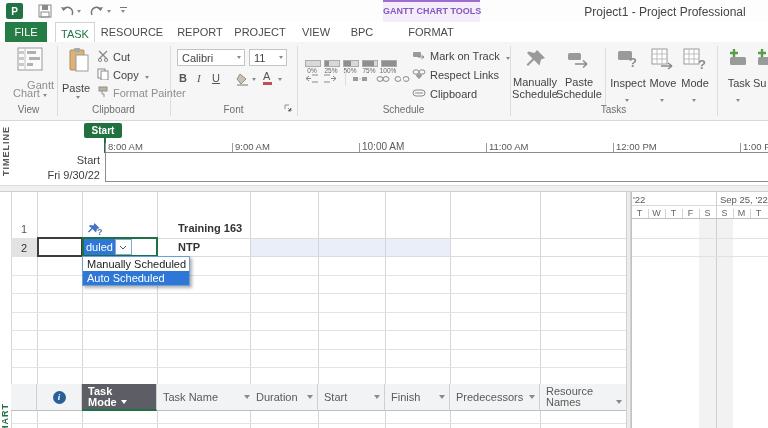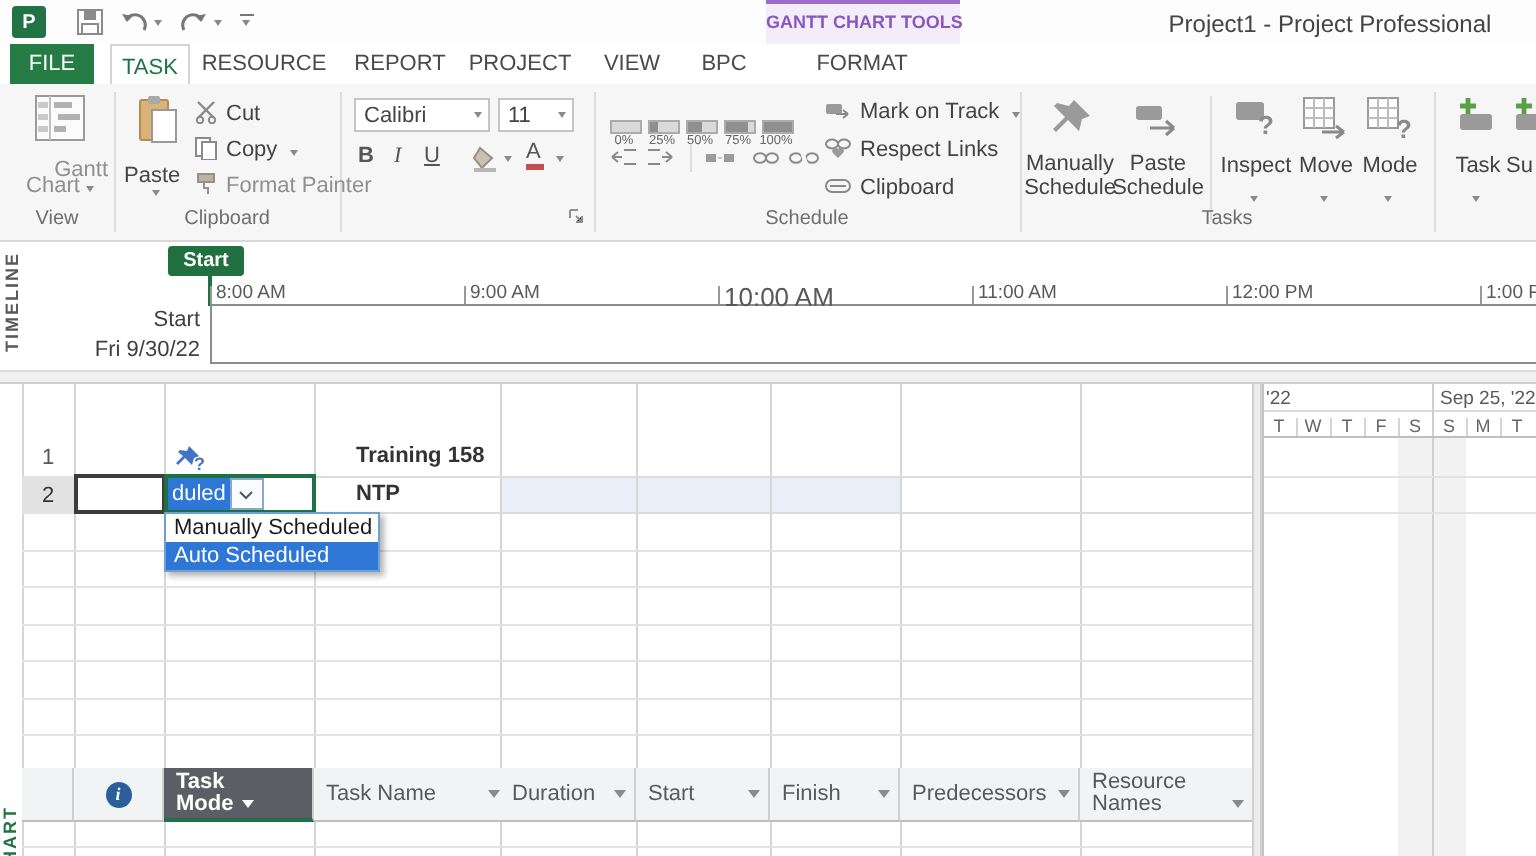--- a/index.html
+++ b/index.html
@@ -161,20 +161,21 @@
         <path d="M4 1 l6 5 -5 5 -4-5 z" fill="#c9c2b4" stroke="#97907f"></path>
         <rect x="1" y="11" width="11" height="2" fill="#b7b7b7"></rect>
       </svg>
     <span class="tri sm ab" style="left:252px;top:36px"></span>
     <div class="ab" style="left:263px;top:28px"><span style="color:#555">A</span><div style="width:9px;height:3px;background:#c0504d;margin-top:0"></div></div>
     <span class="tri sm ab" style="left:278px;top:36px"></span>
     <svg class="ab" style="left:284px;top:62px" width="8" height="8" viewBox="0 0 8 8">
         <path d="M1 1 h4 M1 1 v4" stroke="#8f8f8f"></path>
         <path d="M4 4 l3 3 M7 4 v3 h-3" stroke="#8f8f8f"></path>
       </svg>
+    <div class="glabel" style="left:170px;width:127px">Font</div>
 
     <div class="ab" style="left:303px;top:7px;width:19px;height:26px">
         <div class="pctbar">
           <div class="pctfill" style="width:0"></div>
         </div>
         <div class="pctlab">0%</div>
       </div>
     <div class="ab" style="left:322px;top:7px;width:19px;height:26px">
         <div class="pctbar">
           <div class="pctfill" style="width:25%"></div>
@@ -313,21 +314,21 @@
     <div class="vlabel" style="left:-25px;top:25px;width:62px;color:#595959">TIMELINE</div>
     <div class="ab ctr" style="left:84px;top:2px;width:38px;height:15px;background:#21703f;border-radius:2px;color:#fff;font-size:10px;font-weight:bold">Start</div>
     <div class="ab" style="left:104px;top:17px;width:2px;height:15px;background:#21703f"></div>
 
     <div class="ab" style="left:105px;top:31px;width:663px;height:1px;background:#8c8c8c"></div>
     <div class="ln" style="left:105px;top:22px;width:1px;height:9px;background:#9a9a9a"></div>
     <div class="tx" style="left:108px;top:20px;font-size:9.5px;color:#595959">8:00 AM</div>
     <div class="ln" style="left:232px;top:22px;width:1px;height:9px;background:#9a9a9a"></div>
     <div class="tx" style="left:235px;top:20px;font-size:9.5px;color:#595959">9:00 AM</div>
     <div class="ln" style="left:359px;top:22px;width:1px;height:9px;background:#9a9a9a"></div>
-    <div class="tx" style="left:362px;top:20px;font-size:13px;color:#595959">10:00 AM</div>
+    <div class="tx" style="left:362px;top:20px;font-size:10px;color:#595959">10:00 AM</div>
     <div class="ln" style="left:486px;top:22px;width:1px;height:9px;background:#9a9a9a"></div>
     <div class="tx" style="left:489px;top:20px;font-size:9.5px;color:#595959">11:00 AM</div>
     <div class="ln" style="left:613px;top:22px;width:1px;height:9px;background:#9a9a9a"></div>
     <div class="tx" style="left:616px;top:20px;font-size:9.5px;color:#595959">12:00 PM</div>
     <div class="ln" style="left:740px;top:22px;width:1px;height:9px;background:#9a9a9a"></div>
     <div class="tx" style="left:743px;top:20px;font-size:9.5px;color:#595959">1:00 PM</div>
 
     <div class="ab" style="left:105px;top:31px;width:663px;height:30px;border-left:1px solid #8c8c8c;border-bottom:1px solid #8c8c8c;box-sizing:border-box"></div>
     <div class="tx" style="left:30px;top:33px;width:70px;text-align:right;color:#3f3f3f">Start</div>
     <div class="tx" style="left:20px;top:48px;width:80px;text-align:right;color:#3f3f3f">Fri 9/30/22</div>
@@ -365,21 +366,21 @@
     <div class="ln" style="left:11px;top:212px;width:615px;height:1px;background:#e3e3e3"></div>
     <div class="ln" style="left:11px;top:231px;width:615px;height:1px;background:#e3e3e3"></div>
 
     <div class="rownum" style="top:27px">1</div>
     <div class="rownum" style="top:46px;background:#e2e2e2;color:#333">2</div>
 
     <svg class="ab" style="left:87px;top:30px" width="15" height="14" viewBox="0 0 15 14">
         <path d="M7.5 1 l5 5 -2.5 1 -1 3.5 -3.5-3.5 -3.5 3.5 -1-1 3.5-3.5 L2 4 3 3 6.5 3.5 z" fill="#4472c4"></path>
         <text x="10" y="13" font-size="9" font-weight="bold" fill="#4a76b8">?</text>
       </svg>
-    <div class="tx" style="left:178px;top:30px;font-weight:bold;color:#333">Training 158</div>
+    <div class="tx" style="left:178px;top:30px;font-weight:bold;color:#333">Training 163</div>
     <div class="tx" style="left:178px;top:49px;font-weight:bold;color:#333">NTP</div>
 
     <div class="ab" style="left:37px;top:45px;width:46px;height:20px;border:2px solid #3c3c3c;box-sizing:border-box;background:#fff"></div>
 
     <div class="ab" style="left:82px;top:45px;width:76px;height:20px;border:2px solid #1e7145;box-sizing:border-box;background:#fff;display:flex;align-items:stretch">
       <span style="background:#2e77d6;color:#fff;display:flex;align-items:center;padding:0 2px">duled</span>
       <span class="ctr" style="width:17px;background:#fafcff;border:1px solid #8aa8cc;box-sizing:border-box">
         <svg width="8" height="5" viewBox="0 0 8 5">
             <path d="M1 1 l3 3 3-3" fill="none" stroke="#555"></path>
           </svg>

